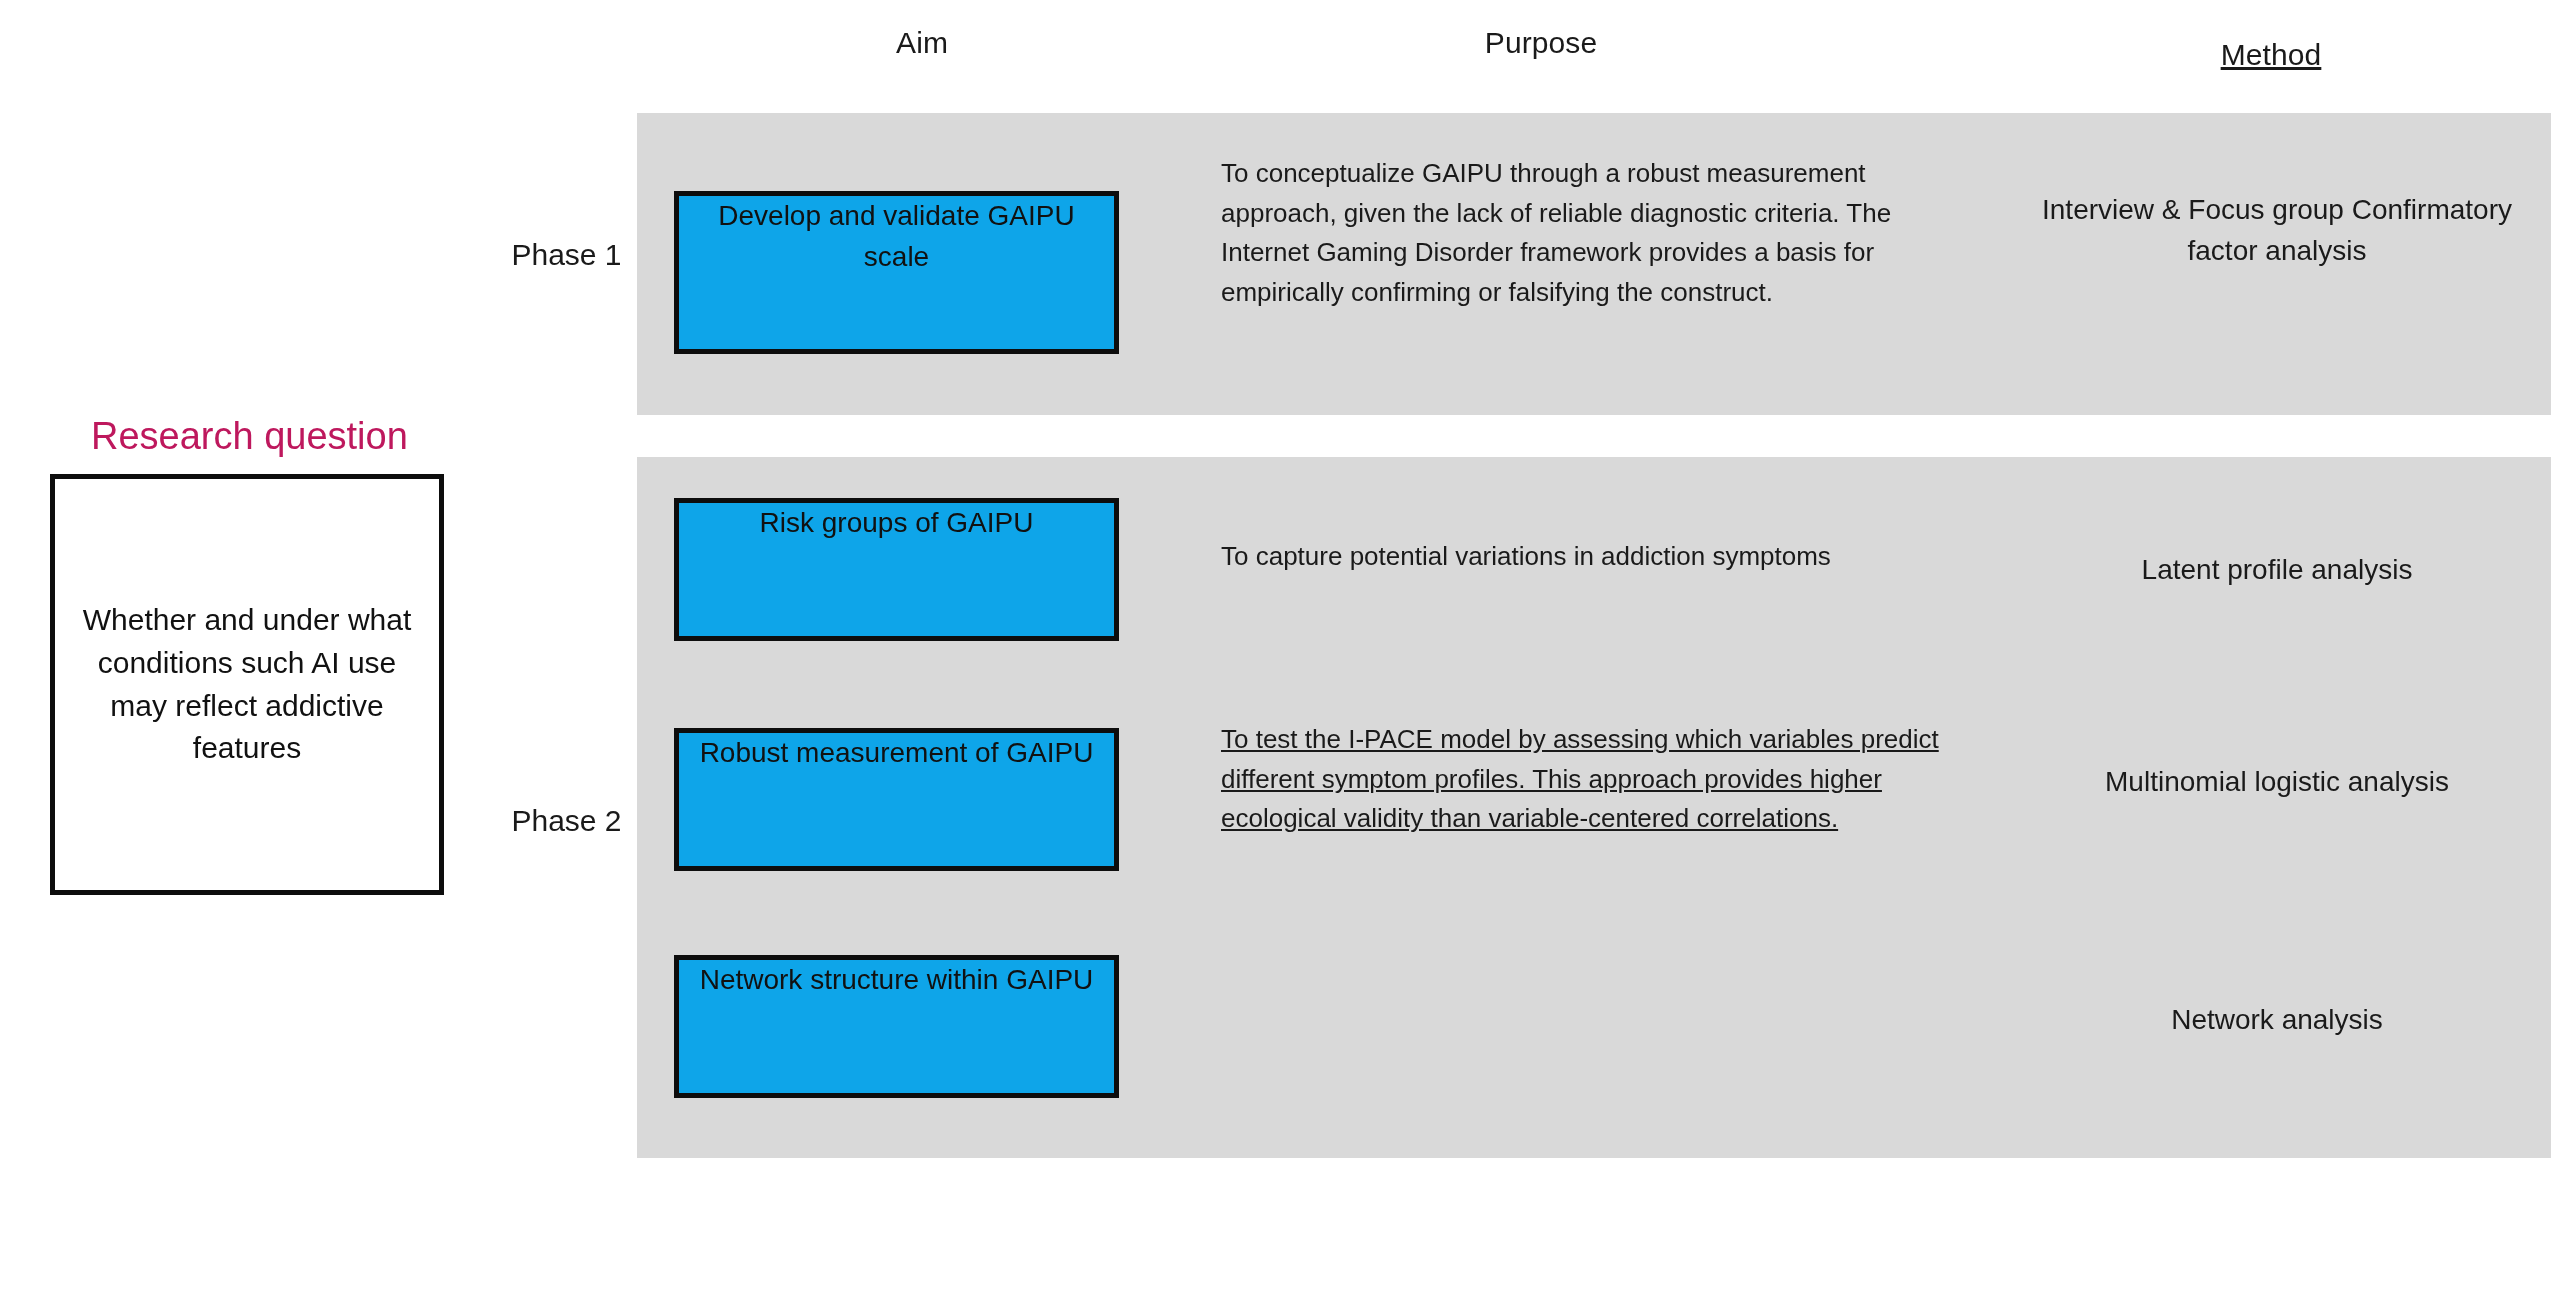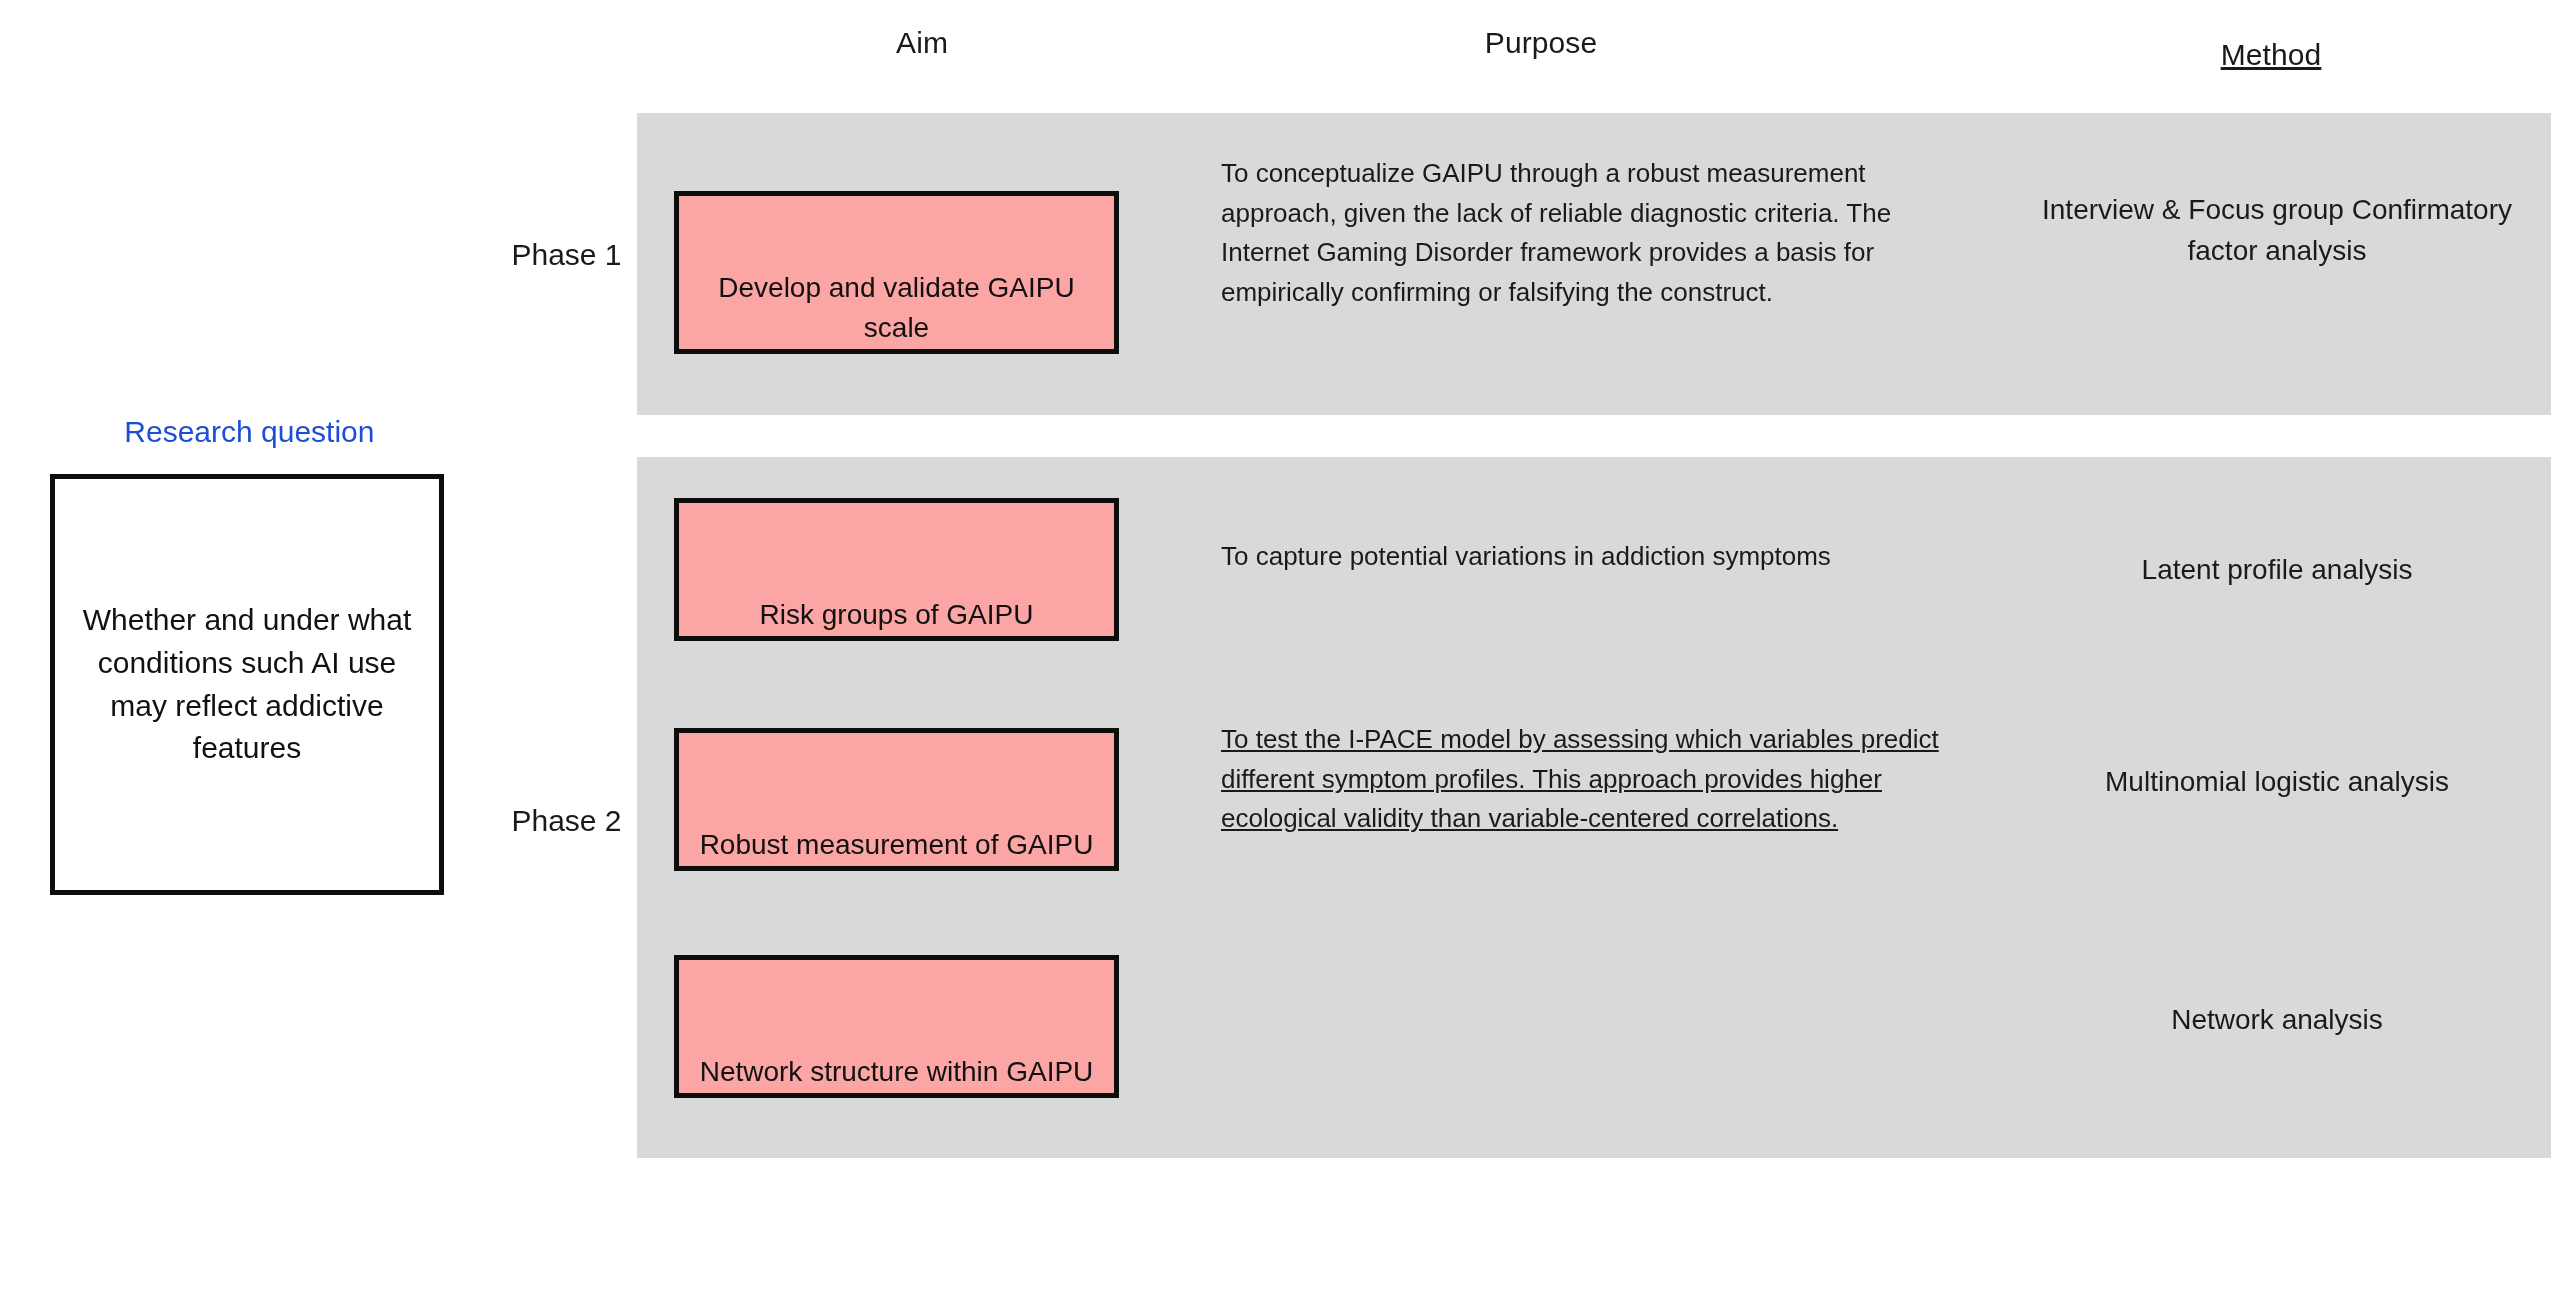--- a/index.html
+++ b/index.html
@@ -25,22 +25,22 @@
   .col-header {
     font-size: 30px;
     color: #1a1a1a;
     text-align: center;
     letter-spacing: 0.1px;
     white-space: nowrap;
   }
 
   
   .rq-label {
-    font-size: 30px;
-    color: #1d4ed8;
+    font-size: 38px;
+    color: #be185d;
     text-align: center;
     width: 450px;
     left: 24.4px;
     top: 415px;
   }
   .rq-box {
     left: 50px;
     top: 474px;
     width: 394px;
     height: 421px;
@@ -75,24 +75,24 @@
     width: 1914px;
   }
   #panel-phase1 { top: 113px; height: 302px; }
   #panel-phase2 { top: 457px; height: 701px; }
 
   
   .aim-box {
     left: 674px;
     width: 445px;
     border: 5.8px solid #0d0d0d;
-    background: #fca5a5;
+    background: #0ea5e9;
     box-sizing: border-box;
     display: flex;
-    align-items: flex-end;
+    align-items: flex-start;
     justify-content: center;
   }
   .aim-text {
     font-size: 28px;
     line-height: 1.45;
     text-align: center;
     color: #111111;
     padding: 0 11.6px;
   }
 

